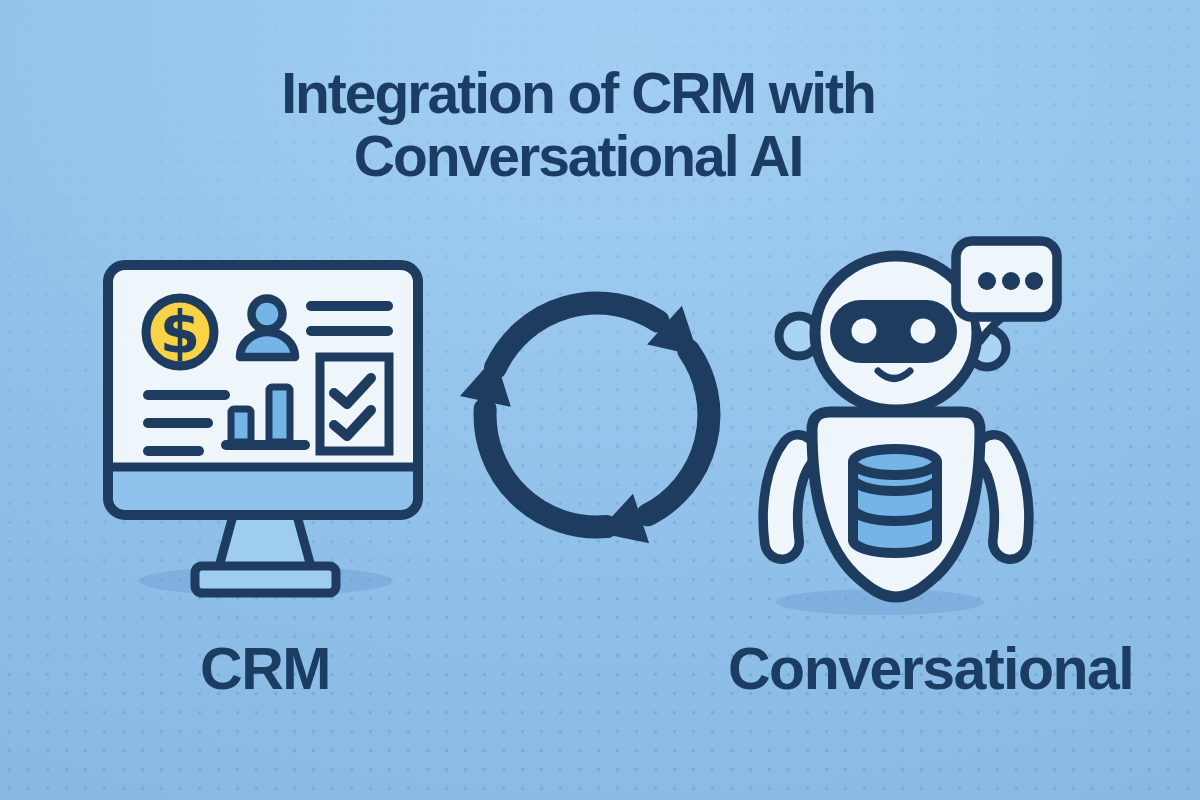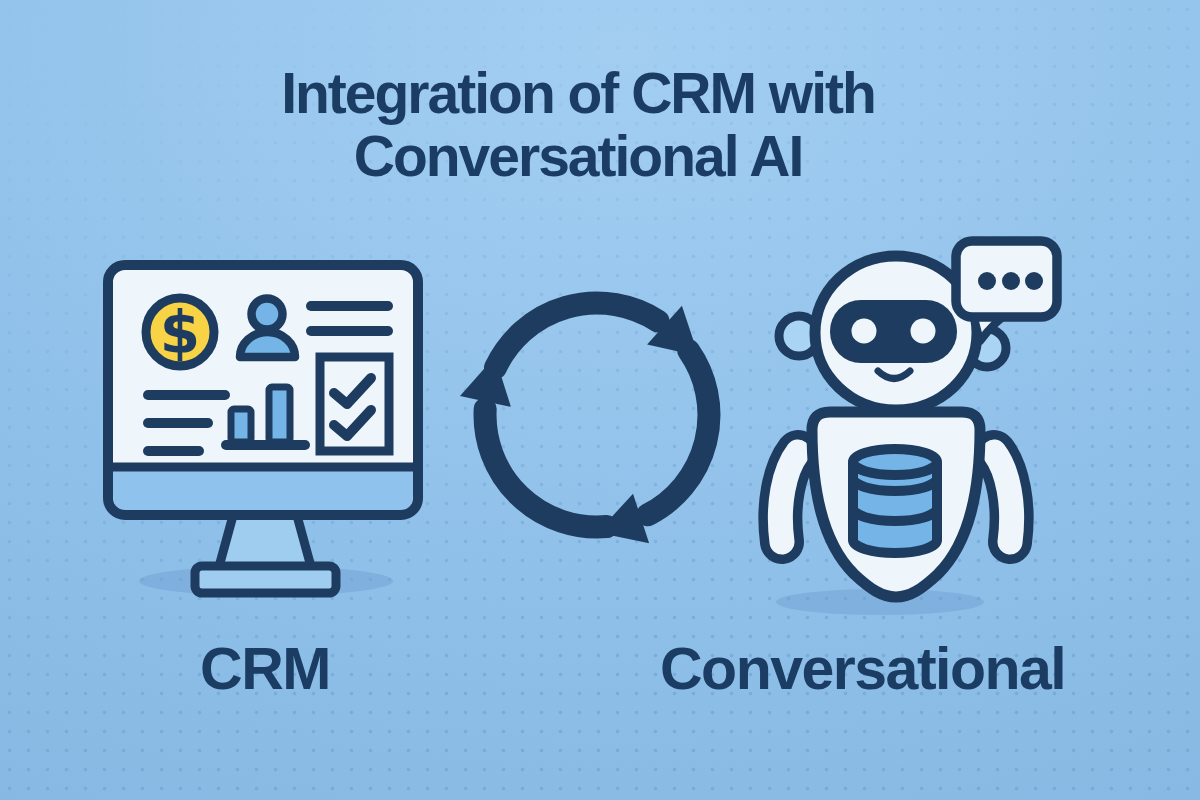--- a/index.html
+++ b/index.html
@@ -34,21 +34,21 @@
   .title{
     position:absolute;top:62px;left:0;width:1200px;padding-right:44px;
     text-align:center;color:var(--text-navy);
     font-size:57px;font-weight:700;letter-spacing:-2px;line-height:1.11;
   }
   .label{
     position:absolute;top:616px;text-align:center;color:var(--text-navy);
     font-size:59px;font-weight:700;letter-spacing:-1.5px;line-height:1.0;margin-top:24px;
   }
   .label-crm{left:70px;width:390px;}
-  .label-ai{left:660px;width:402px;}
+  .label-ai{left:728px;width:402px;}
   .label span, .title span{display:block;}
   svg.art{position:absolute;left:0;top:0;width:1200px;height:800px;}
   .f-navy{fill:var(--navy);}
   .s-navy{stroke:var(--navy);}
   .f-screen{fill:var(--screen-white);}
   .f-blue{fill:var(--mid-blue);}
   .f-bezel{fill:var(--bezel-blue);}
   .f-stand{fill:var(--stand-blue);}
   .f-ear{fill:var(--ear-blue);}
   .f-yellow{fill:var(--coin-yellow);}

